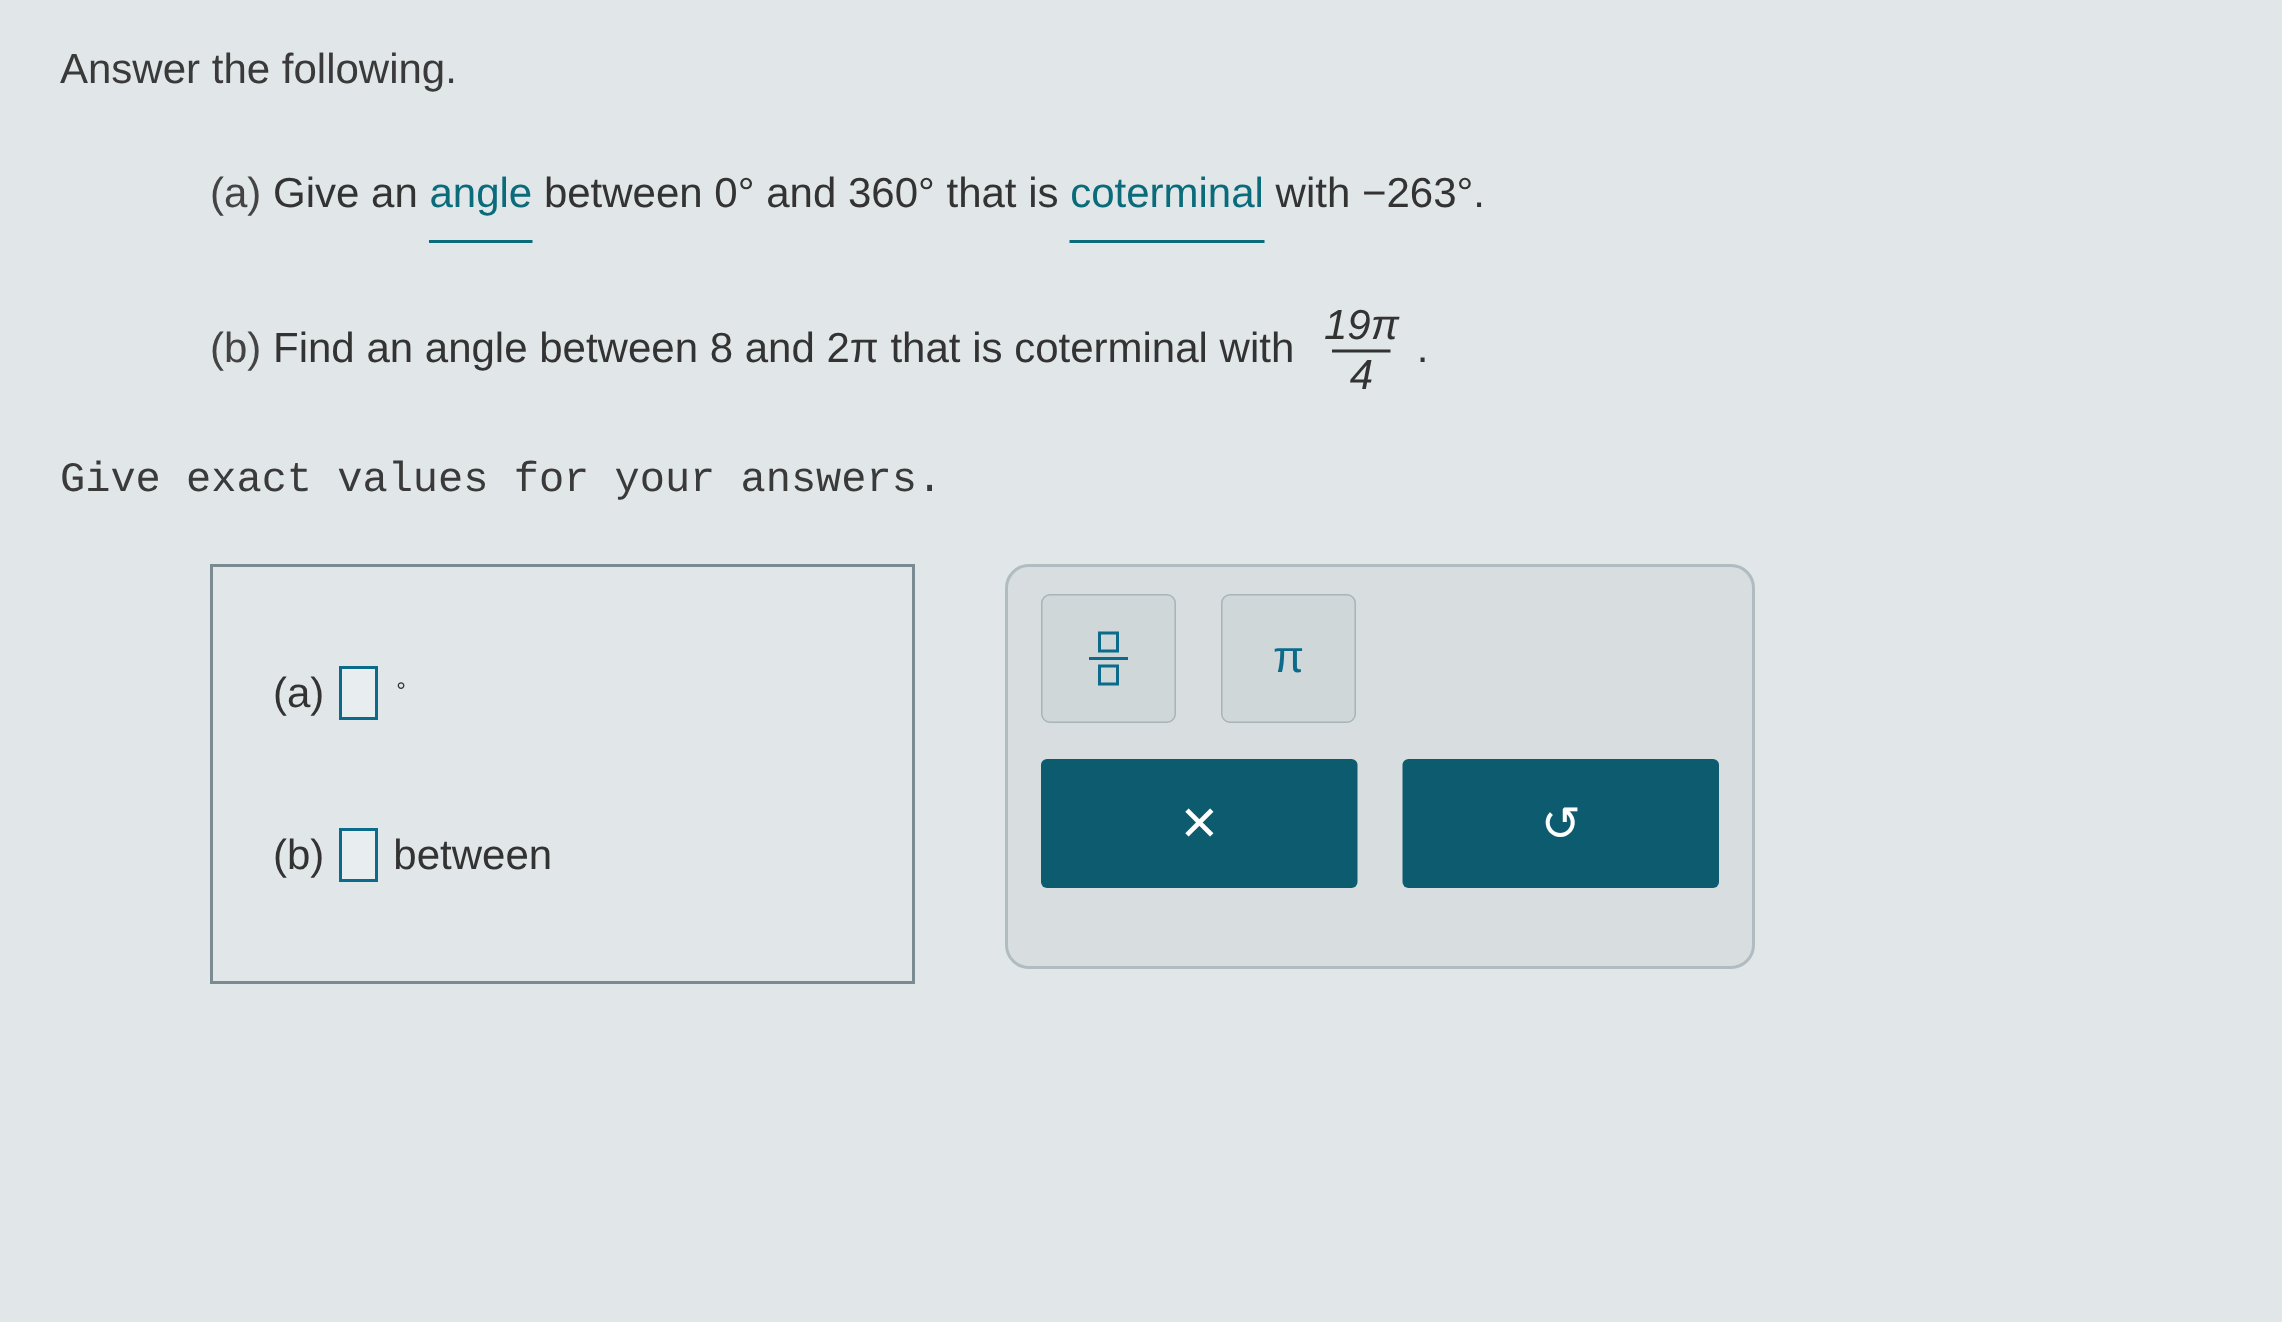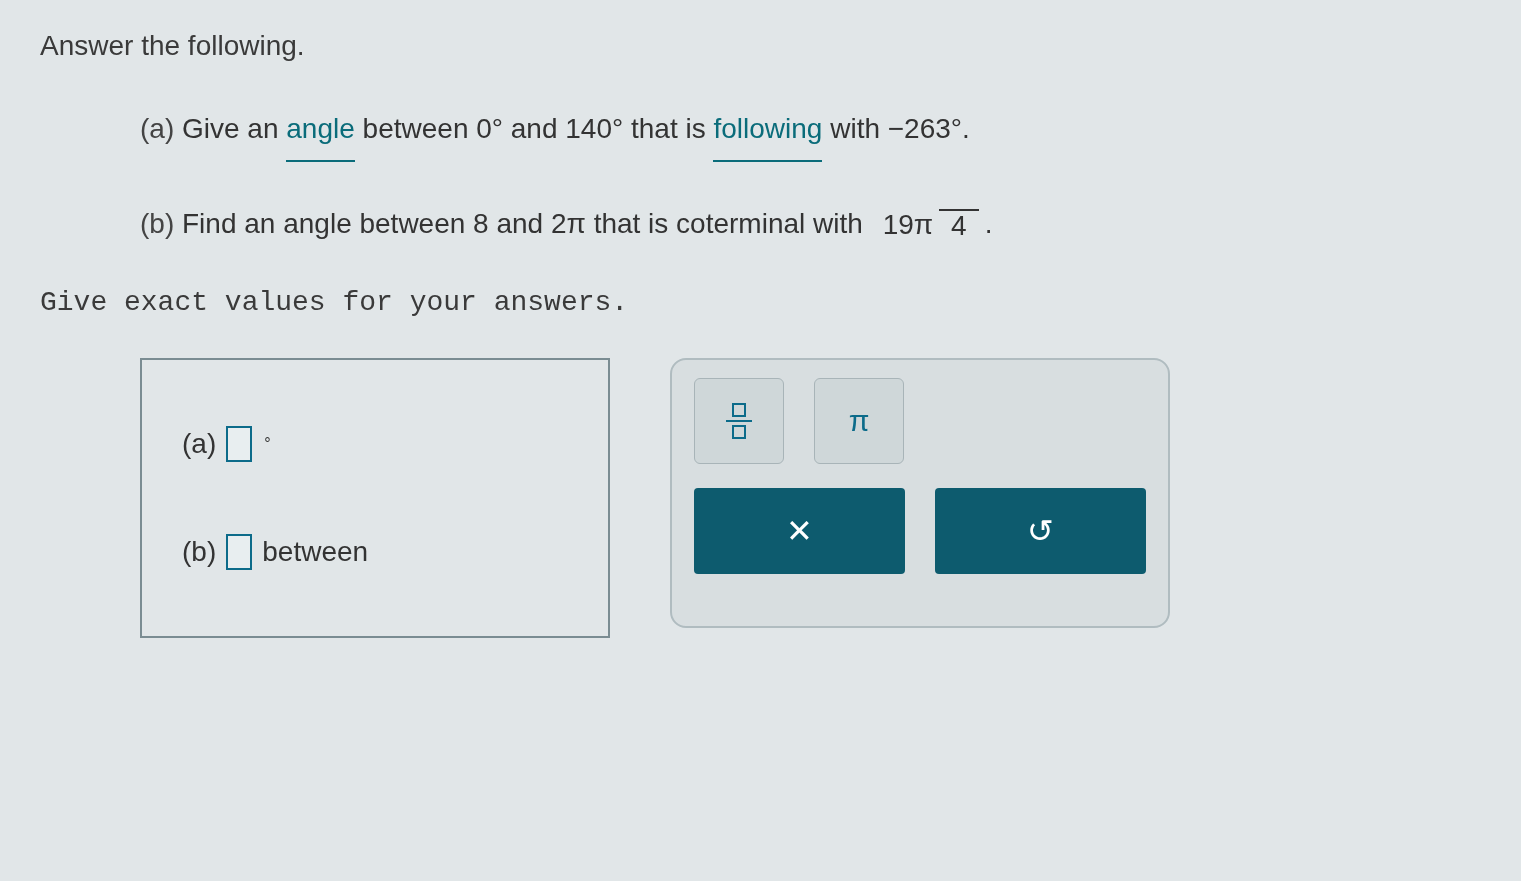--- a/index.html
+++ b/index.html
@@ -17,25 +17,26 @@
   .part { margin-left: 100px; margin-bottom: 50px; line-height: 1.6; }
   .part-label { color: #444; }
   .link {
     color: #0a6c7a;
     border-bottom: 2px solid #0a6c7a;
     padding-bottom: 16px;
   }
   .hint { margin-top: -10px; margin-bottom: 40px; color: #3a3a3a; font-family: Liberation Mono, monospace; }
   .fraction {
     display: inline-flex;
-    flex-direction: row;
+    flex-direction: column;
     align-items: center;
     vertical-align: middle;
     margin: 0 6px;
     line-height: 1.1;
+    font-style: italic;
   }
   .fraction .num { padding: 0 6px; }
   .fraction .den { border-top: 2px solid #333; padding: 0 12px; }
   .answer-area { display: flex; gap: 60px; align-items: flex-start; margin-left: 100px; }
   .answer-box {
     border: 2px solid #7a8c92;
     background: #e1e6e8;
     padding: 30px 40px;
     width: 470px;
     height: 280px;
@@ -104,21 +105,21 @@
     cursor: pointer;
   }
 </style>
 </head>
 <body>
 
 <div class="instruction">Answer the following.</div>
 
 <div class="part">
   <span class="part-label">(a)</span>
-  <span>Give an </span><span class="link">angle</span><span> between 0° and 140° that is </span><span class="link">following</span><span> with −263°.</span>
+  <span>Give an </span><span class="link">angle</span><span> between 0° and 360° that is </span><span class="link">coterminal</span><span> with −263°.</span>
 </div>
 
 <div class="part">
   <span class="part-label">(b)</span>
   <span>Find an angle between 8 and 2π that is coterminal with </span>
   <span class="fraction">
     <span class="num">19π</span>
     <span class="den">4</span>
   </span><span>.</span>
 </div>

